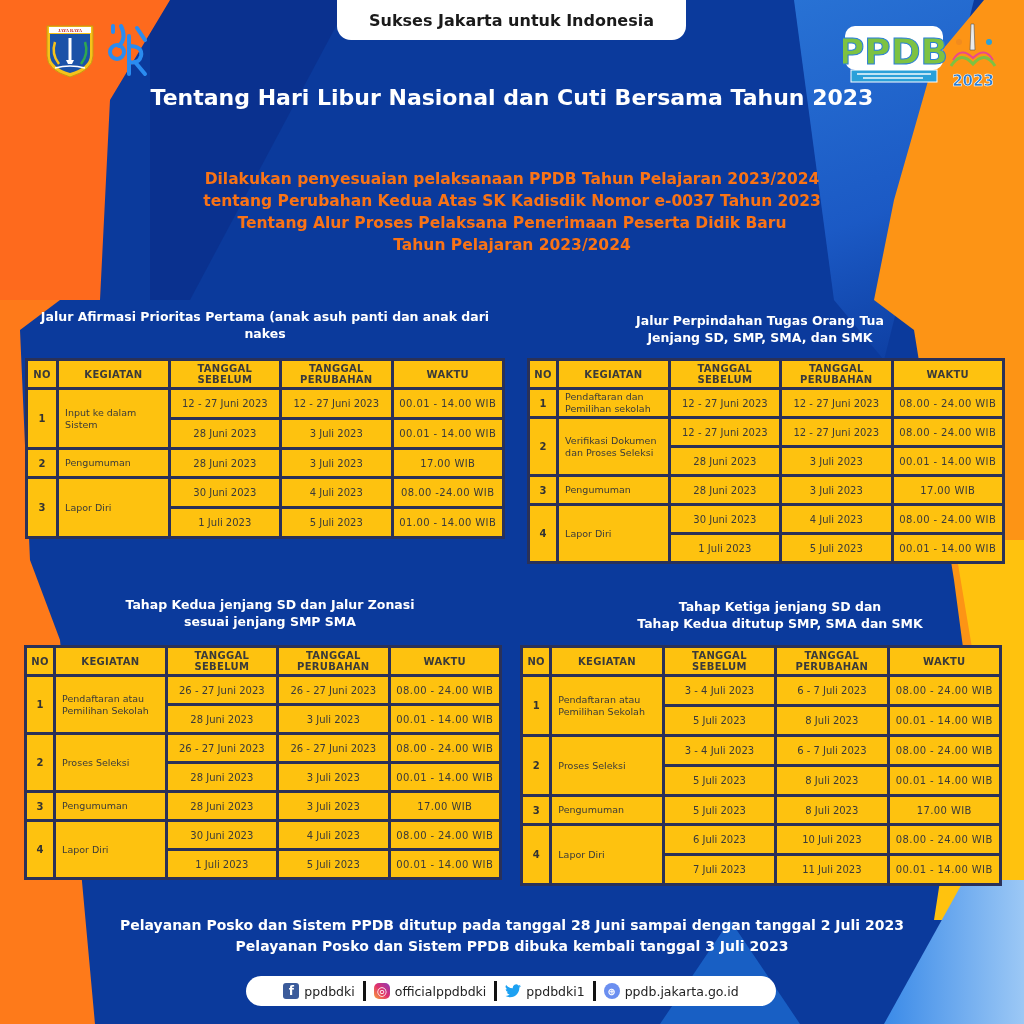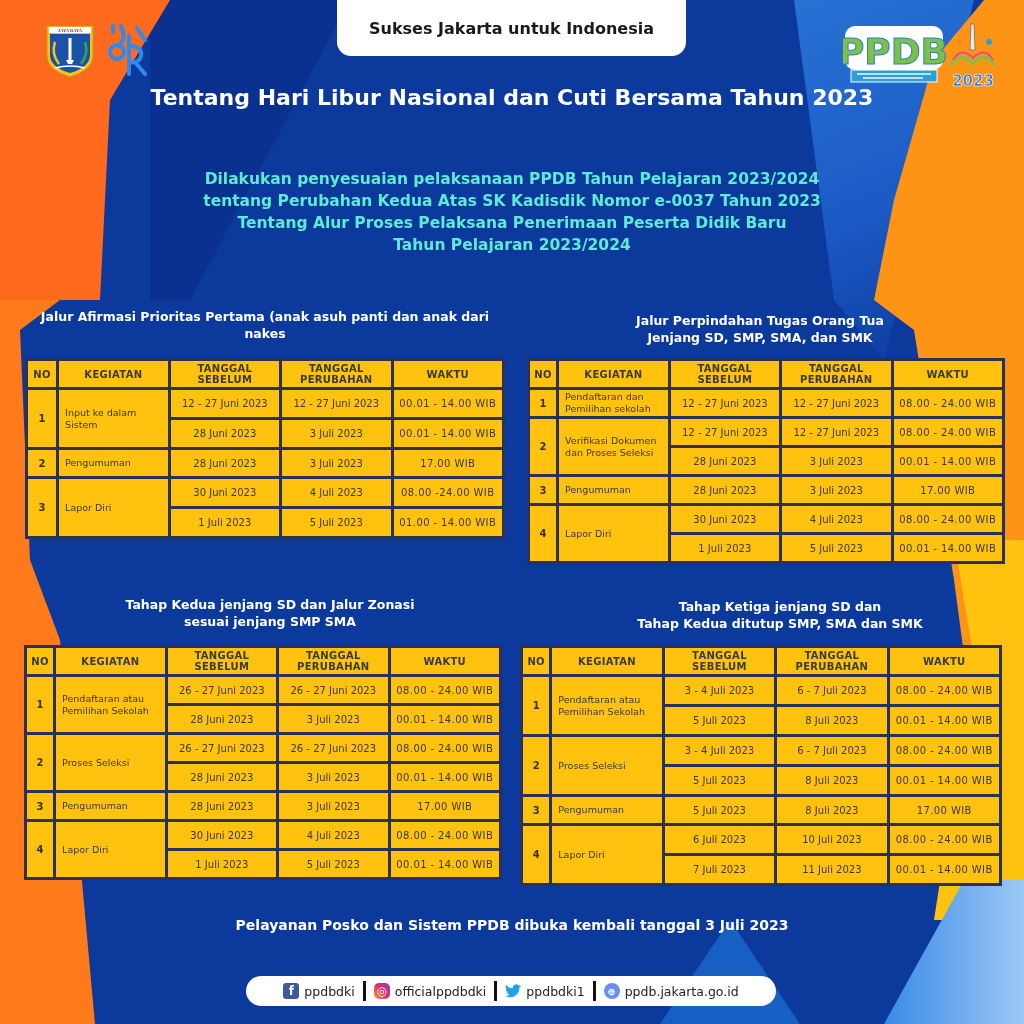--- a/index.html
+++ b/index.html
@@ -22,31 +22,31 @@
     background: linear-gradient(160deg, #2f7fe0 0%, #1e5fcc 60%, rgba(30,90,200,0) 100%);
     clip-path: polygon(80px 0, 260px 0, 230px 120px, 170px 360px, 120px 300px); opacity: .85; }
   .bg-diag1 { left: 150px; top: 0; width: 500px; height: 300px; background: #0a2e8a;
     clip-path: polygon(0 0, 200px 0, 40px 300px, 0 300px); opacity: .7; }
   .bg-diag2 { left: 560px; top: 880px; width: 300px; height: 144px; background: #1e6fd6;
     clip-path: polygon(100px 144px, 170px 40px, 240px 144px); opacity: .7; }
   .bg-lightright { right: 0; top: 880px; width: 140px; height: 144px;
     background: linear-gradient(90deg, #3a8ae8, #9cc8f5); clip-path: polygon(0 144px, 80px 0, 140px 0, 140px 144px); }
 
   
-  .tagline { position: absolute; left: 337px; top: 0; width: 349px; height: 56px; background: #fff;
+  .tagline { position: absolute; left: 337px; top: 0; width: 349px; height: 40px; background: #fff;
     border-radius: 0 0 14px 14px; display: flex; align-items: center; justify-content: center;
     font-size: 16px; font-weight: bold; color: #1a1a1a; }
 
   .logo-dki { position: absolute; left: 45px; top: 20px; width: 50px; height: 58px; }
   .logo-dp { position: absolute; left: 105px; top: 22px; width: 46px; height: 56px; }
   .logo-ppdb { position: absolute; left: 843px; top: 20px; width: 158px; height: 72px; }
 
   .headline { position: absolute; left: 0; right: 0; top: 84px; text-align: center; color: #fff;
     font-weight: bold; font-size: 22px; line-height: 28px; }
-  .subhead { position: absolute; left: 0; right: 0; top: 168px; text-align: center; color: #5eead4;
+  .subhead { position: absolute; left: 0; right: 0; top: 168px; text-align: center; color: #f97316;
     font-weight: bold; font-size: 15.5px; line-height: 22px; }
 
   .sec-title { position: absolute; text-align: center; color: #fff; font-weight: bold; font-size: 12.5px; line-height: 17px; }
 
   table.sched { position: absolute; border-collapse: separate; border-spacing: 3px; background: #2a3158;
     font-size: 10px; color: #333; }
   table.sched td, table.sched th { background: #fec20f; text-align: center; padding: 0; font-weight: bold; }
   table.sched th { font-size: 10px; letter-spacing: .3px; line-height: 11px; color: #3a3a3a; }
   table.sched td.keg { text-align: left; padding-left: 6px; font-weight: normal; font-size: 9.5px; line-height: 12px; color: #3a3a3a; }
   table.sched td.no { font-size: 10px; }
@@ -401,20 +401,21 @@
   </tr>
   <tr style="height:27px">
     <td class="dt">7 Juli 2023</td>
     <td class="dt">11 Juli 2023</td>
     <td class="wk">00.01 - 14.00 WIB</td>
   </tr>
 </tbody>
   </table>
 
 <div class="footer-note">
+  <div>Pelayanan Posko dan Sistem PPDB ditutup pada tanggal 28 Juni sampai dengan tanggal 2 Juli 2023</div>
   <div>Pelayanan Posko dan Sistem PPDB dibuka kembali tanggal 3 Juli 2023</div>
 </div>
 
 <div class="social">
   <span class="item">
     <span class="ic ic-fb">f</span>
     <span>ppdbdki</span>
   </span>
   <span class="sep"></span>
   <span class="item">

